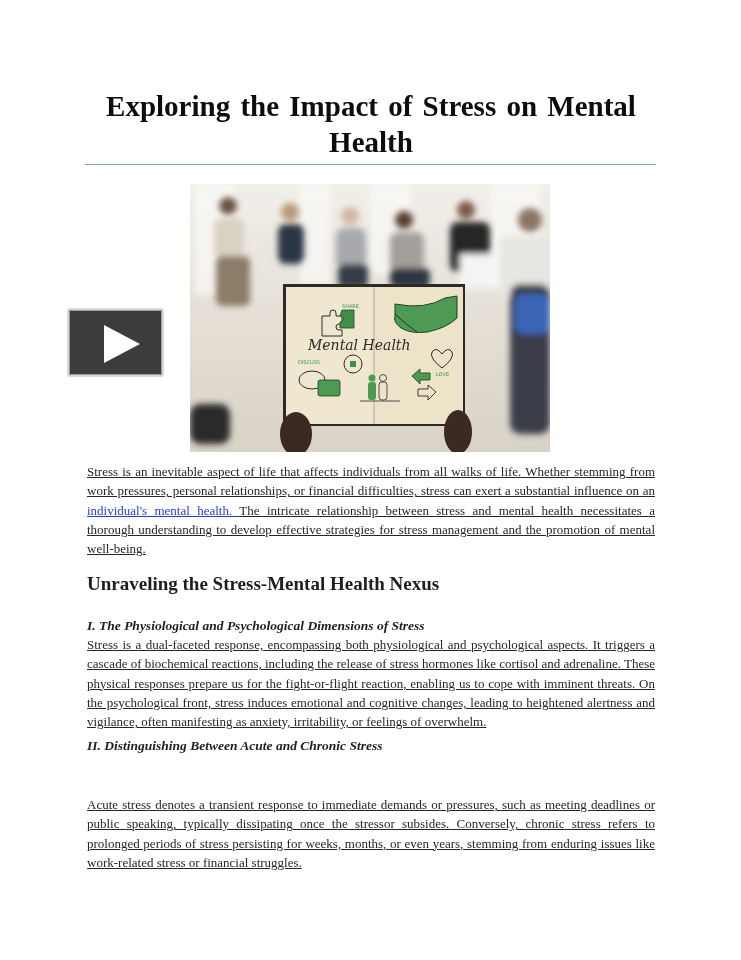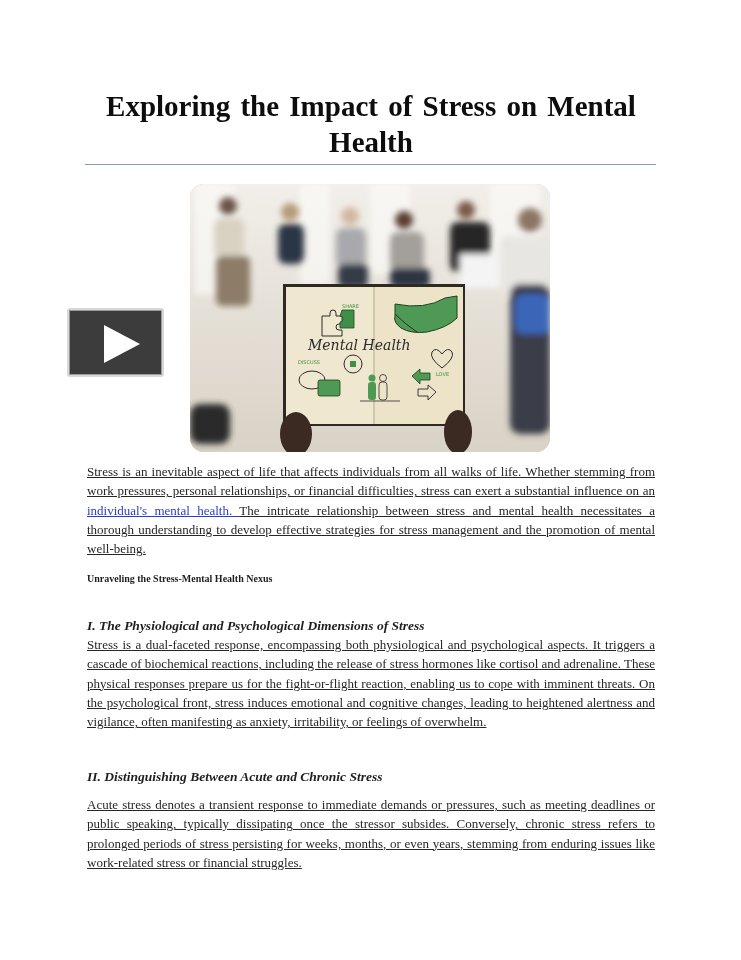--- a/index.html
+++ b/index.html
@@ -15,21 +15,21 @@
       text-align: center; font-weight: bold; font-size: 29px; line-height: 36px;
       color: #0d0d0d; word-spacing: 3px;
     }
     .title-rule {
       position: absolute; left: 85px; top: 164px; width: 571px; height: 1px;
       background: #7f9fbd;
     }
 
     .hero {
       position: absolute; left: 190px; top: 184px; width: 360px; height: 268px;
-      overflow: hidden; background: #fca5a5; border-radius: 14px;
+      overflow: hidden; background: #fca5a5;
     }
     .hero svg { display: block; }
 
     .play-button {
       position: absolute; left: 67px; top: 308px; width: 97px; height: 69px;
       background: #3c3c3c; border: 2px solid #d8d8d8; border-radius: 3px;
       box-shadow: 0 0 0 1px #9a9a9a inset;
       cursor: pointer;
     }
     .play-button .tri {
@@ -37,21 +37,21 @@
       border-top: 19px solid transparent; border-bottom: 19px solid transparent;
       border-left: 36px solid #ffffff;
     }
 
     .body-text {
       position: absolute; left: 87px; width: 568px;
       font-size: 13px; line-height: 19.3px; text-align: justify; color: #262626; text-decoration: underline;
     }
     .body-text a { color: #2a3bd0; text-decoration: underline; }
     .h-bold {
-      position: absolute; left: 87px; font-size: 10px; font-weight: bold; color: #1e1e1e;
+      position: absolute; left: 87px; font-size: 19px; font-weight: bold; color: #1e1e1e;
     }
     .h-italic {
       position: absolute; left: 87px; font-size: 13.5px; font-weight: bold; font-style: italic; color: #1e1e1e; margin-top: 12px;
     }
   </style>
 </head>
 <body>
 
 <div class="page">
 
@@ -145,16 +145,16 @@
     <span class="tri"></span>
   </div>
 
   <p class="body-text" style="top:462px;"><span>Stress is an inevitable aspect of life that affects individuals from all walks of life. Whether stemming from work pressures, personal relationships, or financial difficulties, stress can exert a substantial influence on an </span><a>individual's mental health. </a><span>The intricate relationship between stress and mental health necessitates a thorough understanding to develop effective strategies for stress management and the promotion of mental well-being.</span></p>
 
   <h2 class="h-bold" style="top:573px;">Unraveling the Stress-Mental Health Nexus</h2>
 
   <h3 class="h-italic" style="top:606px;">I. The Physiological and Psychological Dimensions of Stress</h3>
   <p class="body-text" style="top:635px;">Stress is a dual-faceted response, encompassing both physiological and psychological aspects. It triggers a cascade of biochemical reactions, including the release of stress hormones like cortisol and adrenaline. These physical responses prepare us for the fight-or-flight reaction, enabling us to cope with imminent threats. On the psychological front, stress induces emotional and cognitive changes, leading to heightened alertness and vigilance, often manifesting as anxiety, irritability, or feelings of overwhelm.</p>
 
-  <h3 class="h-italic" style="top:757px;">II. Distinguishing Between Acute and Chronic Stress</h3>
+  <h3 class="h-italic" style="top:726px;">II. Distinguishing Between Acute and Chronic Stress</h3>
   <p class="body-text" style="top:795px;">Acute stress denotes a transient response to immediate demands or pressures, such as meeting deadlines or public speaking, typically dissipating once the stressor subsides. Conversely, chronic stress refers to prolonged periods of stress persisting for weeks, months, or even years, stemming from enduring issues like work-related stress or financial struggles.</p>
 
 </div>
 
 </body></html>

